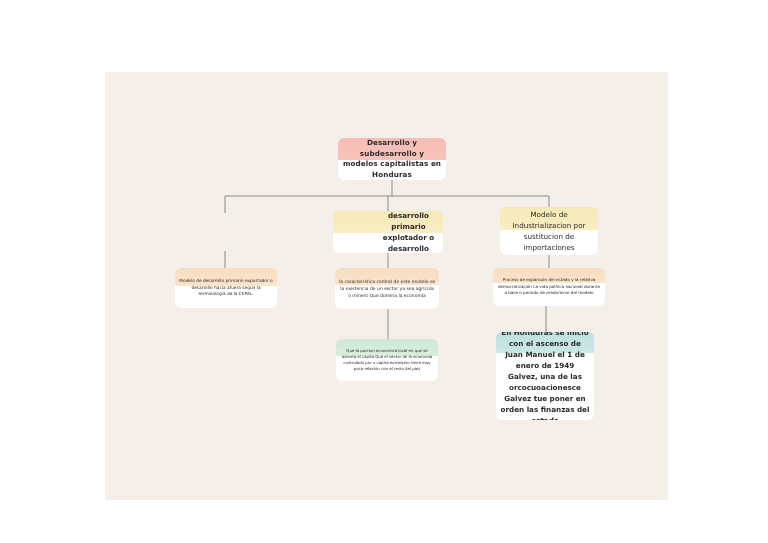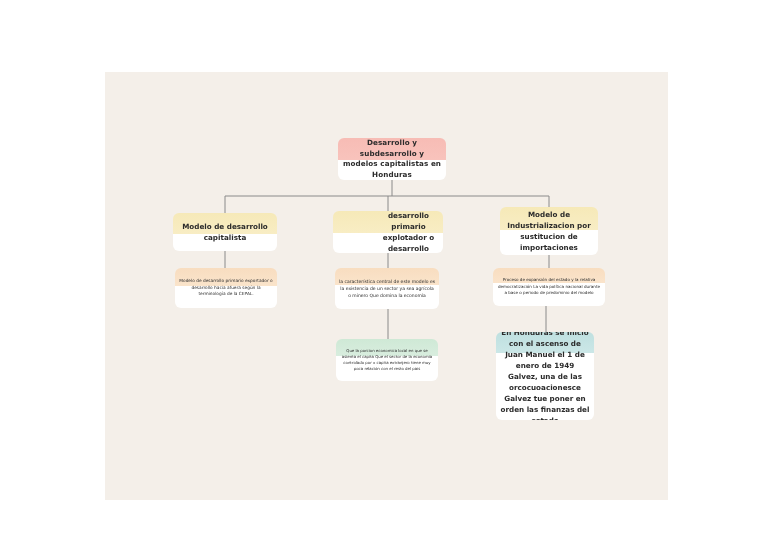--- a/index.html
+++ b/index.html
@@ -86,21 +86,21 @@
     line-height: 11px;
     padding-left: 41px;
   }
   .n-l3 {
     left: 395px;
     top: 135px;
     width: 98px;
     height: 48px;
     background: linear-gradient(180deg, #f6e9b8 0%, #f8edc4 48%, #ffffff 48%, #ffffff 100%);
     font-size: 7.2px;
-    font-weight: bold;
+    font-weight: normal;
     line-height: 11px;
   }
   .n-c1 {
     left: 70px;
     top: 196px;
     width: 102px;
     height: 40px;
     background: linear-gradient(180deg, #f8ddc0 0%, #fae4cb 46%, #ffffff 46%, #ffffff 100%);
     font-size: 4.3px;
     line-height: 6.6px;
@@ -167,23 +167,20 @@
 
       <path d="M444 183 L444 196" stroke="#8a8a8a" stroke-width="1" fill="none"></path>
 
       <path d="M441 234 L441 260" stroke="#8a8a8a" stroke-width="1" fill="none"></path>
     </svg>
 
     <div class="node n-root">
       <span class="txt">Desarrollo y subdesarrollo y modelos capitalistas en Honduras</span>
     </div>
 
-    <div class="node n-l1">
-      <span class="txt">Modelo de desarrollo capitalista</span>
-    </div>
 
     <div class="node n-l2">
       <span class="txt">Modelo de desarrollo primario explotador o desarrollo hacia fuera</span>
     </div>
 
     <div class="node n-l3">
       <span class="txt">Modelo de Industrializacion por sustitucion de importaciones</span>
     </div>
 
     <div class="node n-c1">

